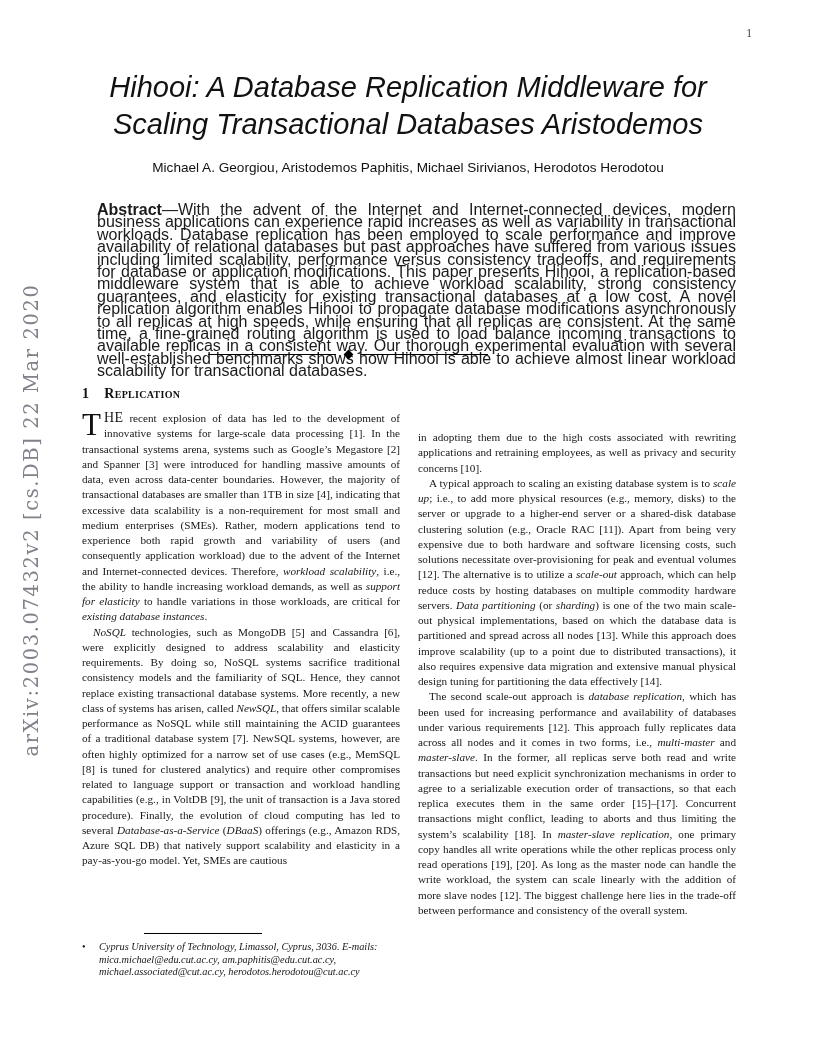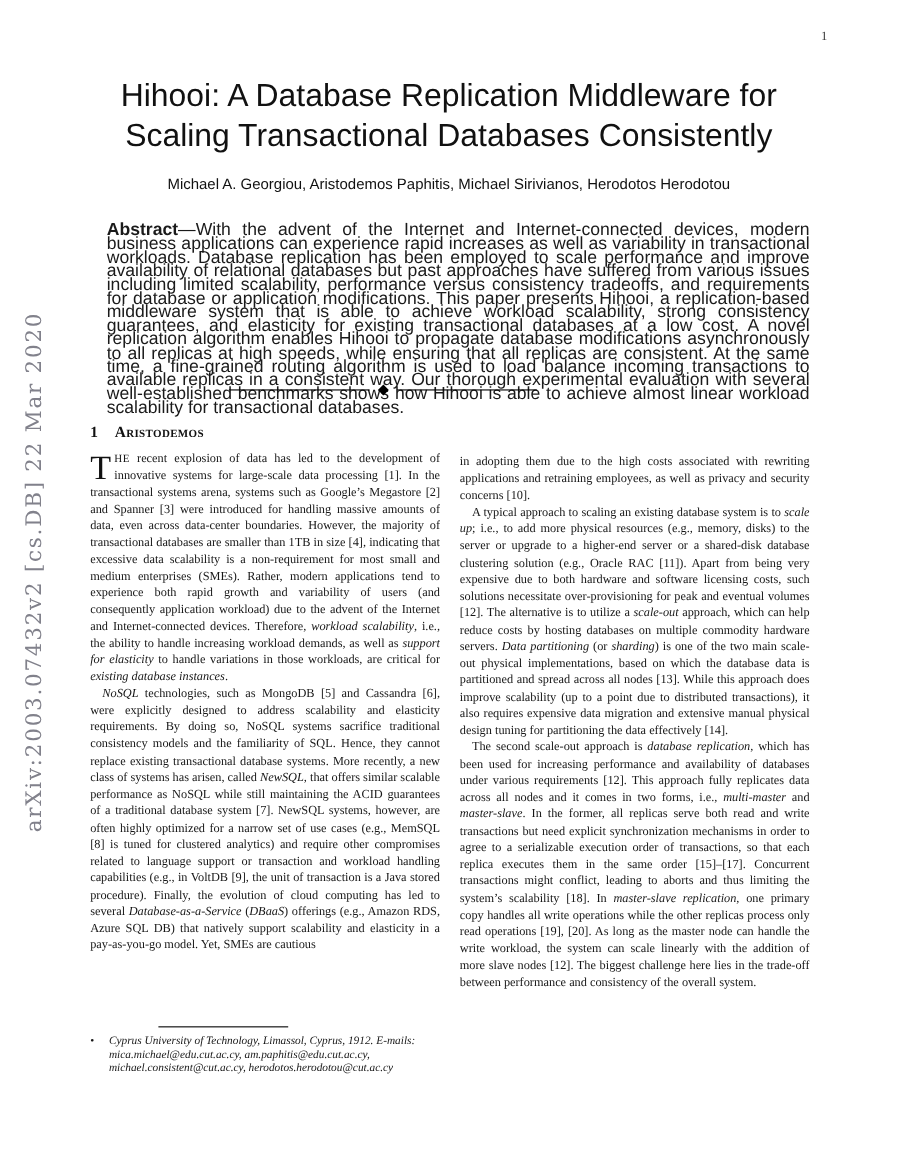--- a/index.html
+++ b/index.html
@@ -8,21 +8,21 @@
 
   .arxiv-banner{position:absolute;left:31px;top:520px;
       transform:translate(-50%,-50%) rotate(-90deg);white-space:nowrap;
       font-family:"DejaVu Serif",serif;font-size:19.5px;letter-spacing:1.6px;color:#81818b;}
 
   .page-number{position:absolute;top:27px;right:64px;font-size:11.5px;color:#3a3a3a;
       font-family:"Liberation Serif",serif;}
 
   .title{position:absolute;top:69px;left:0;width:816px;text-align:center;
       font-family:"Liberation Sans",sans-serif;font-size:29px;line-height:37px;
-      font-weight:400;color:#111;}
+      font-weight:400;color:#111;font-style:italic;}
 
   .authors{position:absolute;top:160px;left:0;width:816px;text-align:center;
       font-family:"Liberation Sans",sans-serif;font-size:13.6px;color:#111;}
 
   .abstract{position:absolute;top:204px;left:97px;width:639px;
       font-family:"Liberation Sans",sans-serif;font-size:16px;line-height:12.4px;
       text-align:justify;color:#1a1a1a;}
   .abstract .abs-label{font-weight:bold;}
 
   .separator{position:absolute;top:350px;left:208px;width:280px;height:9px;
@@ -34,81 +34,81 @@
   .col-left{left:82px;}
   .col-right{left:418px;}
 
   .section-heading{font-family:"Liberation Serif",serif;font-weight:bold;
       font-variant:small-caps;font-size:14px;letter-spacing:.3px;color:#111;}
   .section-heading .sec-num{margin-right:15px;}
 
   .body-text{font-size:11.2px;line-height:15.25px;text-align:justify;color:#161616;
       -webkit-hyphens:auto;hyphens:auto;}
   .body-left{margin-top:8px;height:520px;overflow:hidden;}
-  .body-right{margin-top:27px;height:580px;overflow:hidden;}
+  .body-right{margin-top:44px;height:580px;overflow:hidden;}
   .body-text p{margin:0;}
   .body-text p.indent{text-indent:11px;}
   .it{font-style:italic;}
 
   .dropcap{float:left;font-size:31px;line-height:25px;padding:2px 3px 0 0;color:#111;}
-  .lead-caps{font-size:10px;letter-spacing:.4px;}
+  .lead-caps{font-size:14px;letter-spacing:.4px;}
 
   .footnote{position:absolute;left:82px;top:933px;width:318px;}
   .footnote-rule{width:118px;margin-left:62px;border-top:1px solid #000;margin-bottom:7px;}
   .footnote-body{display:flex;font-size:10.3px;line-height:12.5px;color:#161616;}
   .footnote-bullet{width:17px;flex:none;font-style:normal;}
   .footnote-lines{flex:1;font-style:italic;}
 </style>
 </head>
 <body>
 
 <div class="page">
 
   <div class="arxiv-banner">arXiv:2003.07432v2  [cs.DB]  22 Mar 2020</div>
 
   <div class="page-number">1</div>
 
   <div class="title">
     <div>Hihooi: A Database Replication Middleware for</div>
-    <div>Scaling Transactional Databases Consistently</div>
+    <div>Scaling Transactional Databases Aristodemos</div>
   </div>
 
   <div class="authors">Michael A. Georgiou, Aristodemos Paphitis, Michael Sirivianos, Herodotos Herodotou</div>
 
   <div class="abstract"><span class="abs-label">Abstract</span><span>—With the advent of the Internet and Internet-connected devices, modern business applications can experience rapid increases as well as variability in transactional workloads. Database replication has been employed to scale performance and improve availability of relational databases but past approaches have suffered from various issues including limited scalability, performance versus consistency tradeoffs, and requirements for database or application modifications. This paper presents Hihooi, a replication-based middleware system that is able to achieve workload scalability, strong consistency guarantees, and elasticity for existing transactional databases at a low cost. A novel replication algorithm enables Hihooi to propagate database modifications asynchronously to all replicas at high speeds, while ensuring that all replicas are consistent. At the same time, a fine-grained routing algorithm is used to load balance incoming transactions to available replicas in a consistent way. Our thorough experimental evaluation with several well-established benchmarks shows how Hihooi is able to achieve almost linear workload scalability for transactional databases.</span></div>
 
   <div class="separator">
     <span class="sep-line"></span>
     <span class="diamond"></span>
     <span class="sep-line"></span>
   </div>
 
   <div class="col col-left">
     <div class="section-heading">
-      <span class="sec-num">1</span><span>Aristodemos</span>
+      <span class="sec-num">1</span><span>Replication</span>
     </div>
     <div class="body-text body-left">
       <p><span class="dropcap">T</span><span class="lead-caps">HE</span><span><span> recent explosion of data has led to the development of innovative systems for large-scale data processing [1]. In the transactional systems arena, systems such as Google’s Megastore [2] and Spanner [3] were introduced for handling massive amounts of data, even across data-center boundaries. However, the majority of transactional databases are smaller than 1TB in size [4], indicating that excessive data scalability is a non-requirement for most small and medium enterprises (SMEs). Rather, modern applications tend to experience both rapid growth and variability of users (and consequently application workload) due to the advent of the Internet and Internet-connected devices. Therefore, </span><span class="it">workload scalability</span><span>, i.e., the ability to handle increasing workload demands, as well as </span><span class="it">support for elasticity</span><span> to handle variations in those workloads, are critical for </span><span class="it">existing database instances</span><span>.</span></span></p>
       <p class="indent"><span class="it">NoSQL</span><span> technologies, such as MongoDB [5] and Cassandra [6], were explicitly designed to address scalability and elasticity requirements. By doing so, NoSQL systems sacrifice traditional consistency models and the familiarity of SQL. Hence, they cannot replace existing transactional database systems. More recently, a new class of systems has arisen, called </span><span class="it">NewSQL</span><span>, that offers similar scalable performance as NoSQL while still maintaining the ACID guarantees of a traditional database system [7]. NewSQL systems, however, are often highly optimized for a narrow set of use cases (e.g., MemSQL [8] is tuned for clustered analytics) and require other compromises related to language support or transaction and workload handling capabilities (e.g., in VoltDB [9], the unit of transaction is a Java stored procedure). Finally, the evolution of cloud computing has led to several </span><span class="it">Database-as-a-Service</span><span> (</span><span class="it">DBaaS</span><span>) offerings (e.g., Amazon RDS, Azure SQL DB) that natively support scalability and elasticity in a pay-as-you-go model. Yet, SMEs are cautious</span></p>
     </div>
   </div>
 
   <div class="col col-right">
     <div class="body-text body-right">
       <p><span>in adopting them due to the high costs associated with rewriting applications and retraining employees, as well as privacy and security concerns [10].</span></p>
       <p class="indent"><span>A typical approach to scaling an existing database system is to </span><span class="it">scale up</span><span>; i.e., to add more physical resources (e.g., memory, disks) to the server or upgrade to a higher-end server or a shared-disk database clustering solution (e.g., Oracle RAC [11]). Apart from being very expensive due to both hardware and software licensing costs, such solutions necessitate over-provisioning for peak and eventual volumes [12]. The alternative is to utilize a </span><span class="it">scale-out</span><span> approach, which can help reduce costs by hosting databases on multiple commodity hardware servers. </span><span class="it">Data partitioning</span><span> (or </span><span class="it">sharding</span><span>) is one of the two main scale-out physical implementations, based on which the database data is partitioned and spread across all nodes [13]. While this approach does improve scalability (up to a point due to distributed transactions), it also requires expensive data migration and extensive manual physical design tuning for partitioning the data effectively [14].</span></p>
       <p class="indent"><span>The second scale-out approach is </span><span class="it">database replication</span><span>, which has been used for increasing performance and availability of databases under various requirements [12]. This approach fully replicates data across all nodes and it comes in two forms, i.e., </span><span class="it">multi-master</span><span> and </span><span class="it">master-slave</span><span>. In the former, all replicas serve both read and write transactions but need explicit synchronization mechanisms in order to agree to a serializable execution order of transactions, so that each replica executes them in the same order [15]–[17]. Concurrent transactions might conflict, leading to aborts and thus limiting the system’s scalability [18]. In </span><span class="it">master-slave replication</span><span>, one primary copy handles all write operations while the other replicas process only read operations [19], [20]. As long as the master node can handle the write workload, the system can scale linearly with the addition of more slave nodes [12]. The biggest challenge here lies in the trade-off between performance and consistency of the overall system.</span></p>
     </div>
   </div>
 
   <div class="footnote">
     <div class="footnote-rule"></div>
     <div class="footnote-body">
       <span class="footnote-bullet">•</span>
       <span class="footnote-lines">
-        <span>Cyprus University of Technology, Limassol, Cyprus, 1912.</span>
+        <span>Cyprus University of Technology, Limassol, Cyprus, 3036.</span>
         <span>E-mails: mica.michael@edu.cut.ac.cy, am.paphitis@edu.cut.ac.cy,</span>
-        <span>michael.consistent@cut.ac.cy, herodotos.herodotou@cut.ac.cy</span>
+        <span>michael.associated@cut.ac.cy, herodotos.herodotou@cut.ac.cy</span>
       </span>
     </div>
   </div>
 
 </div>
 
 </body></html>

